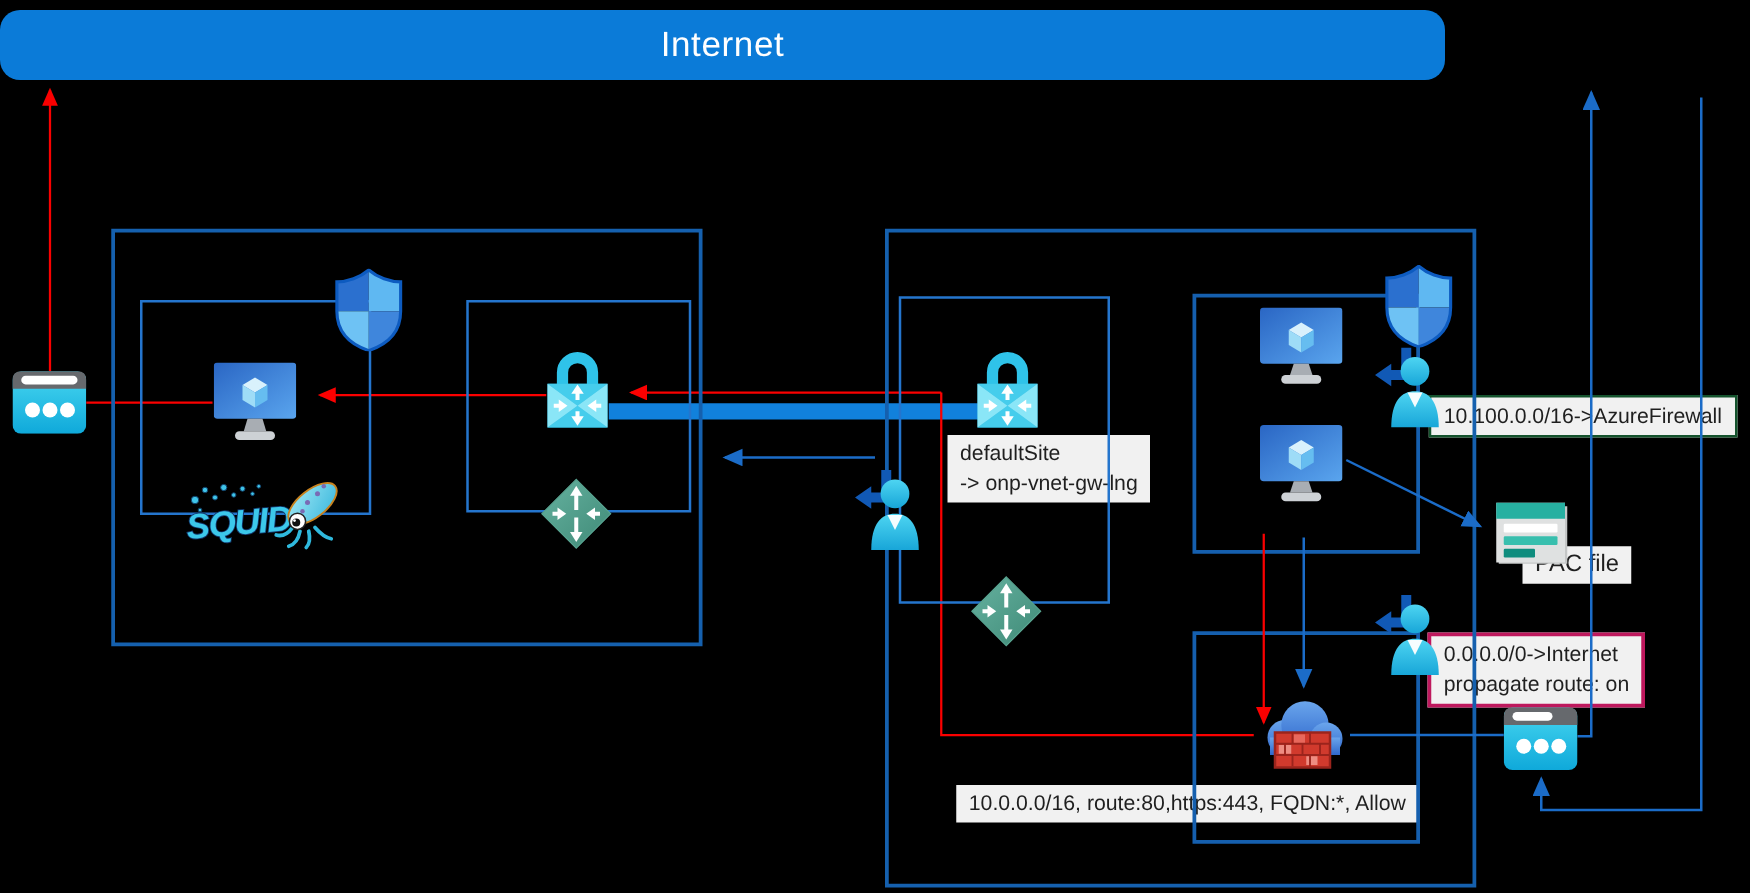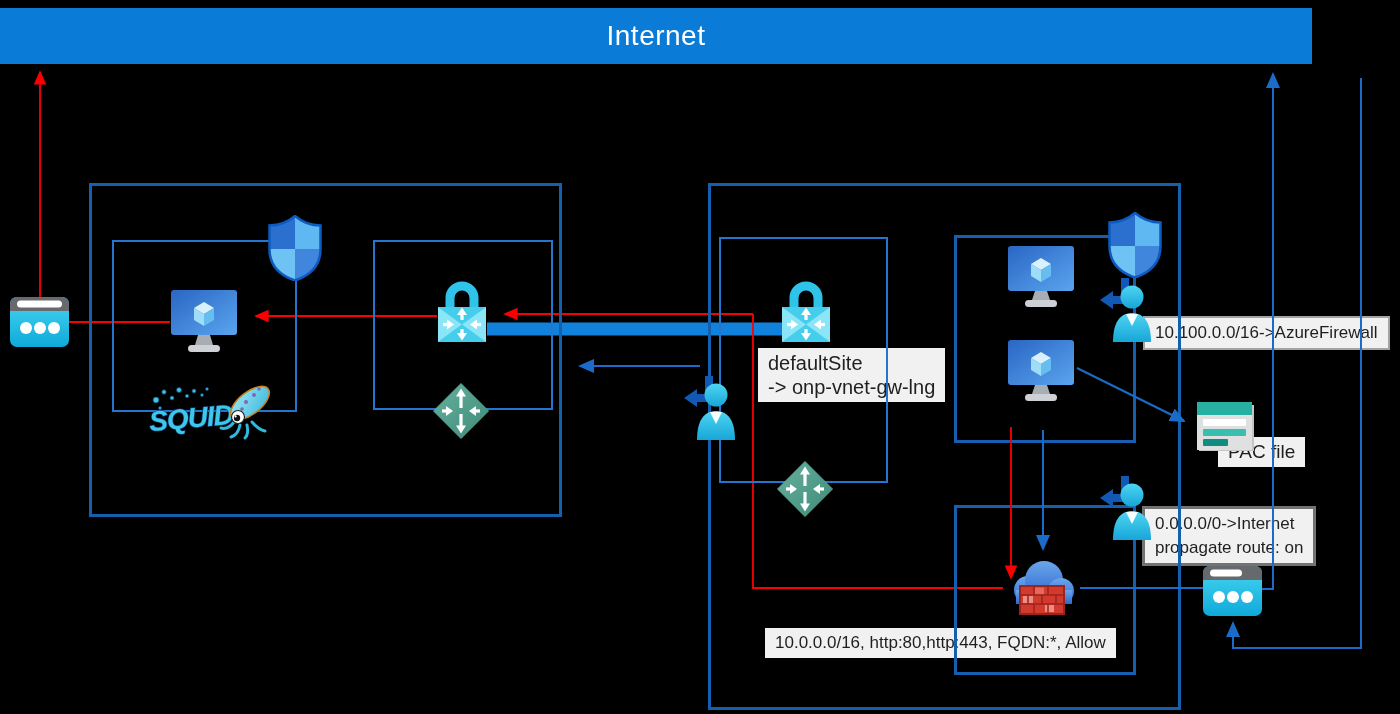--- a/index.html
+++ b/index.html
@@ -8,33 +8,33 @@
   .abs{position:absolute;}
   
   .svglow{z-index:1;}
   .lbl{z-index:2;}
   .box{z-index:3;}
   .icon-cloud{z-index:3;}
   .svghigh{z-index:4;}
   .icon{z-index:5;}
   .banner{z-index:6;}
 
-  .banner{left:0;top:8px;width:1312px;height:56px;background:#0b7bd8;
-          display:flex;align-items:center;justify-content:center;}
+  .banner{left:0;top:8px;width:1156px;height:56px;background:#0b7bd8;
+          display:flex;align-items:center;justify-content:center;border-radius:16px;}
   .banner span{color:#fff;font-size:28px;letter-spacing:.5px;}
 
   .box{box-sizing:border-box;background:transparent;}
   .box.outer{border:3px solid #1560ae;}
   .box.inner{border:2px solid #2475cd;}
   .box.mid{border:3px solid #155fae;}
 
   .lbl{background:#f1f1f1;color:#1f1f1f;font-size:17px;line-height:24px;
        padding:3px 10px;white-space:nowrap;}
-  .lbl.redb{border:2px solid #a3a3a3;}
-  .lbl.orangeb{border:3px solid #737373;}
+  .lbl.redb{border:2px solid #14532d;}
+  .lbl.orangeb{border:3px solid #be185d;}
 
   svg{display:block;}
 </style>
 </head>
 <body>
 
 <div id="stage">
 
   <svg width="0" height="0" class="abs" aria-hidden="true">
     <defs>
@@ -87,41 +87,41 @@
   <div class="abs box inner" style="left:373px;top:240px;width:180px;height:170px"></div>
   <div class="abs box outer" style="left:708px;top:183px;width:473px;height:527px"></div>
   <div class="abs box inner" style="left:719px;top:237px;width:169px;height:246px"></div>
   <div class="abs box mid" style="left:954px;top:235px;width:182px;height:208px"></div>
   <div class="abs box mid" style="left:954px;top:505px;width:182px;height:170px"></div>
 
   <div class="abs banner">
     <span>Internet</span>
   </div>
 
-  <div class="abs lbl" style="left:758px;top:348px;font-size:20px">
+  <div class="abs lbl" style="left:758px;top:348px;font-size:17px">
     <div>defaultSite</div>
     <div>-&gt; onp-vnet-gw-lng</div>
   </div>
 
 
   <div class="abs lbl redb" style="left:1143px;top:316px">
     <div>10.100.0.0/16-&gt;AzureFirewall</div>
   </div>
 
   <div class="abs lbl" style="left:1218px;top:437px;font-size:19px">
     <div>PAC file</div>
   </div>
 
   <div class="abs lbl orangeb" style="left:1142px;top:506px">
     <div>0.0.0.0/0-&gt;Internet</div>
     <div>propagate route: on</div>
   </div>
 
   <div class="abs lbl" style="left:765px;top:628px">
-    <div>10.0.0.0/16, http:80,http:443, FQDN:*, Allow</div>
+    <div>10.0.0.0/16, route:80,https:443, FQDN:*, Allow</div>
   </div>
 
   <div class="abs icon-cloud" style="left:1004px;top:554px">
     <svg width="76" height="62" viewBox="0 0 76 62">
       <g fill="url(#gCloud)">
         <circle cx="24" cy="36" r="14"></circle>
           <circle cx="40" cy="26" r="19"></circle>
         <circle cx="57" cy="37" r="13"></circle>
           <rect x="12" y="36" width="56" height="14"></rect>
       </g>

